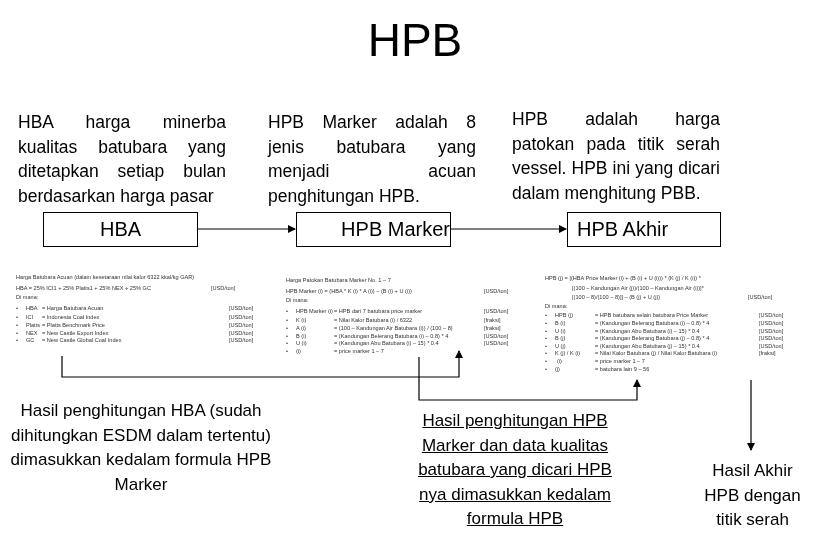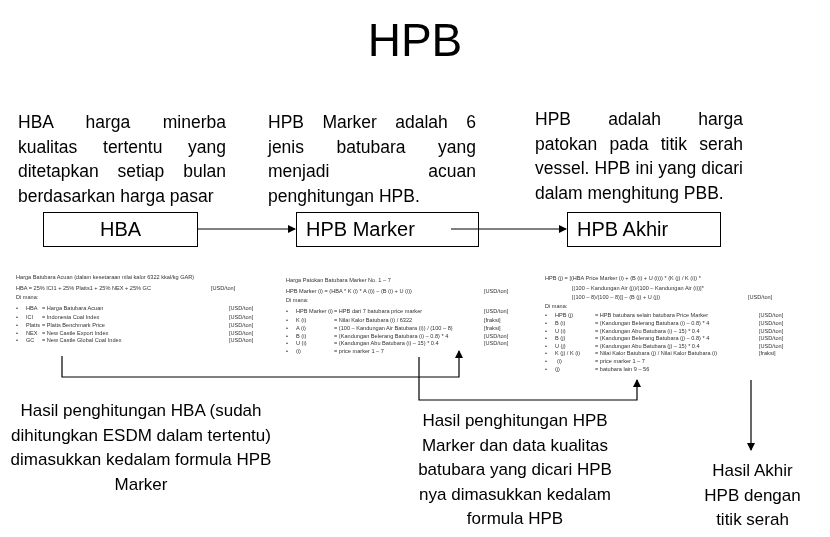--- a/index.html
+++ b/index.html
@@ -19,26 +19,26 @@
   .formula .sym { position: absolute; }
   .formula .def { position: absolute; }
   .caption { font-size: 17px; line-height: 24.5px; text-align: center; }
   svg.lines { position: absolute; left: 0; top: 0; width: 830px; height: 537px; pointer-events: none; }
 </style>
 </head>
 <body>
 
 <div class="abs title">HPB</div>
 
-<div class="abs desc" style="left:18px; top:110px; width:208px;">HBA harga minerba kualitas tertentu yang ditetapkan setiap bulan berdasarkan harga pasar</div>
-<div class="abs desc" style="left:268px; top:110px; width:208px;">HPB Marker adalah 6 jenis batubara yang menjadi acuan penghitungan HPB.</div>
-<div class="abs desc" style="left:535px; top:107px; width:208px;">HPB adalah harga patokan pada titik serah vessel. HPB ini yang dicari dalam menghitung PBB.</div>
+<div class="abs desc" style="left:18px; top:110px; width:208px;">HBA harga minerba kualitas batubara yang ditetapkan setiap bulan berdasarkan harga pasar</div>
+<div class="abs desc" style="left:268px; top:110px; width:208px;">HPB Marker adalah 8 jenis batubara yang menjadi acuan penghitungan HPB.</div>
+<div class="abs desc" style="left:512px; top:107px; width:208px;">HPB adalah harga patokan pada titik serah vessel. HPB ini yang dicari dalam menghitung PBB.</div>
 
 <div class="abs box center" style="left:43px; top:212px; width:155px;">HBA</div>
-<div class="abs box left" style="left:296px; top:212px; width:183px;">HPB Marker</div>
+<div class="abs box left" style="left:296px; top:212px; width:155px;text-align:right;">HPB Marker</div>
 <div class="abs box left" style="left:567px; top:212px; width:154px;">HPB Akhir</div>
 
 <div class="abs formula" style="left:16px; top:274px; width:235px;">
   <div class="row"><span>Harga Batubara Acuan (dalam kesetaraan nilai kalor 6322 kkal/kg GAR)</span></div>
   <div class="gap"></div>
   <div class="row"><span>HBA = 25% ICI1 + 25% Platts1 + 25% NEX + 25% GC</span><span class="unit" style="left:195px;">[USD/ton]</span></div>
   <div class="row" style="margin-top:2px;"><span>Di mana:</span></div>
   <div class="gap"></div>
   <div class="row">
       <span class="bul">•</span>
@@ -191,14 +191,14 @@
   <line x1="451" y1="229" x2="566" y2="229" stroke="#000" stroke-width="1" marker-end="url(#ah)"></line>
 
   <polyline points="62,356 62,377 459,377 459,351" fill="none" stroke="#000" stroke-width="1.2" marker-end="url(#ah)"></polyline>
 
   <polyline points="419,357 419,400 637,400 637,380" fill="none" stroke="#000" stroke-width="1.2" marker-end="url(#ah)"></polyline>
 
   <line x1="751" y1="380" x2="751" y2="450" stroke="#000" stroke-width="1.2" marker-end="url(#ah)"></line>
 </svg>
 
 <div class="abs caption" style="left:10px; top:399px; width:262px;">Hasil penghitungan HBA (sudah dihitungkan ESDM dalam tertentu) dimasukkan kedalam formula HPB Marker</div>
-<div class="abs caption" style="left:418px; top:409px; width:194px;">Hasil penghitungan HPB Marker dan data kualitas batubara yang dicari HPB nya dimasukkan kedalam formula HPB</div>
+<div class="abs caption" style="left:418px; top:409px; width:194px;text-decoration:underline;">Hasil penghitungan HPB Marker dan data kualitas batubara yang dicari HPB nya dimasukkan kedalam formula HPB</div>
 <div class="abs caption" style="left:700px; top:459px; width:105px;">Hasil Akhir HPB dengan titik serah Vessel</div>
 
 </body></html>

